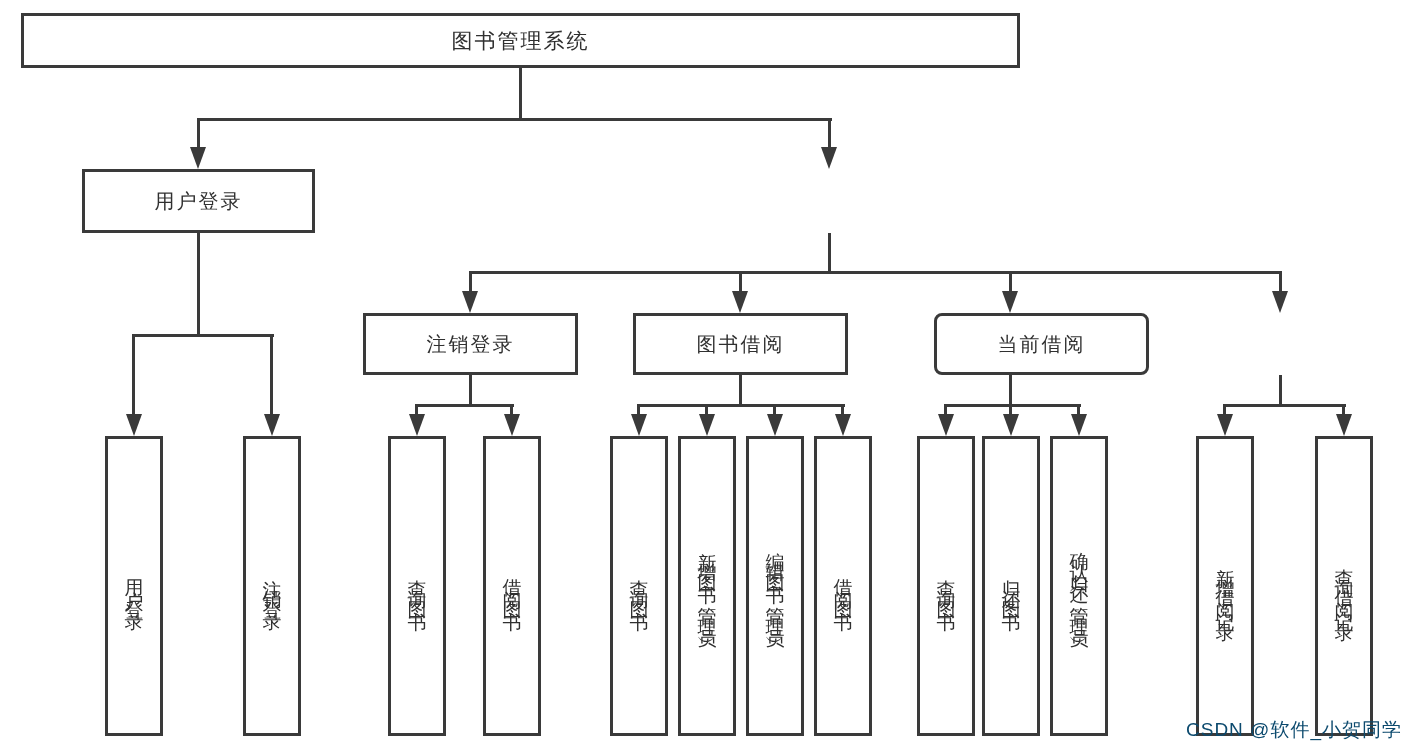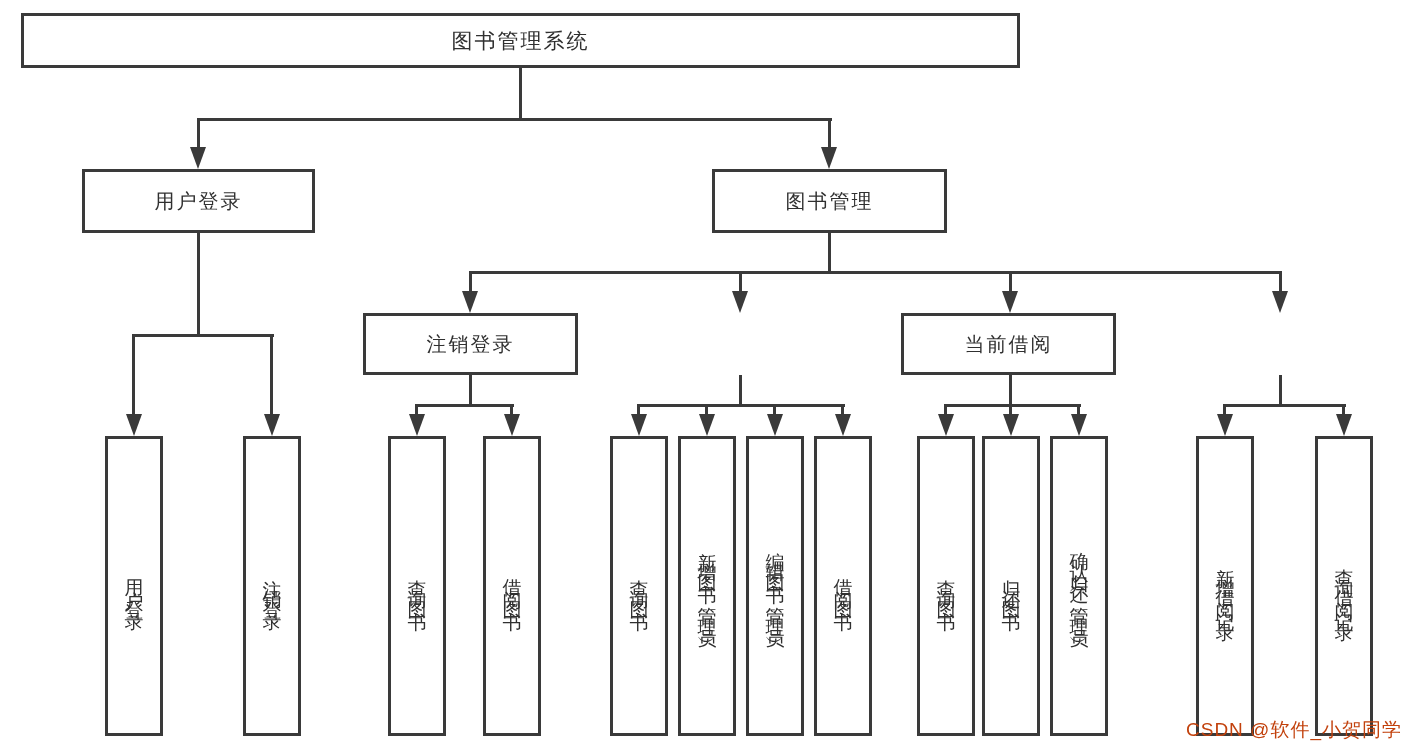--- a/index.html
+++ b/index.html
@@ -36,21 +36,21 @@
     position: absolute; width: 0; height: 0;
     border-left: 8px solid transparent;
     border-right: 8px solid transparent;
     border-top: 22px solid #3a3a3a;
   }
   .watermark {
     position: absolute;
     left: 1186px;
     top: 717px;
     font-size: 19px;
-    color: #c2410c;
+    color: #0c4a6e;
     letter-spacing: 1px;
     z-index: 5;
     white-space: nowrap;
     text-align: center;
   }
 </style>
 </head>
 <body>
 
 <div id="canvas">
@@ -62,23 +62,20 @@
   <div class="vl" style="left:519px; top:68px; height:52px;"></div>
   <div class="hl" style="left:197px; top:118px; width:635px;"></div>
   <div class="vl" style="left:197px; top:120px; height:27px;"></div>
   <div class="ar" style="left:190px; top:147px;"></div>
   <div class="vl" style="left:828px; top:120px; height:27px;"></div>
   <div class="ar" style="left:821px; top:147px;"></div>
 
   <div class="box mid-box" style="left:82px; top:169px; width:233px; height:64px;">
     <span class="lbl">用户登录</span>
   </div>
-  <div class="box mid-box" style="left:712px; top:169px; width:235px; height:64px;">
-    <span class="lbl">图书管理</span>
-  </div>
 
   <div class="vl" style="left:197px; top:233px; height:103px;"></div>
   <div class="hl" style="left:132px; top:334px; width:142px;"></div>
   <div class="vl" style="left:132px; top:336px; height:78px;"></div>
   <div class="ar" style="left:126px; top:414px;"></div>
   <div class="vl" style="left:270px; top:336px; height:78px;"></div>
   <div class="ar" style="left:264px; top:414px;"></div>
 
   <div class="vl" style="left:828px; top:233px; height:40px;"></div>
   <div class="hl" style="left:469px; top:271px; width:813px;"></div>
@@ -87,21 +84,24 @@
   <div class="vl" style="left:739px; top:273px; height:18px;"></div>
   <div class="ar" style="left:732px; top:291px;"></div>
   <div class="vl" style="left:1009px; top:273px; height:18px;"></div>
   <div class="ar" style="left:1002px; top:291px;"></div>
   <div class="vl" style="left:1279px; top:273px; height:18px;"></div>
   <div class="ar" style="left:1272px; top:291px;"></div>
 
   <div class="box mid-box" style="left:363px; top:313px; width:215px; height:62px;">
     <span class="lbl">注销登录</span>
   </div>
-  <div class="box mid-box" style="left:901px; top:313px; width:215px; height:62px;">
+  <div class="box mid-box" style="left:633px; top:313px; width:215px; height:62px;">
+    <span class="lbl">图书借阅</span>
+  </div>
+  <div class="box mid-box" style="left:934px; top:313px; width:215px; height:62px;border-radius:8px;">
     <span class="lbl">当前借阅</span>
   </div>
 
   <div class="vl" style="left:469px; top:375px; height:31px;"></div>
   <div class="hl" style="left:415px; top:404px; width:99px;"></div>
   <div class="vl" style="left:415px; top:406px; height:8px;"></div>
   <div class="ar" style="left:409px; top:414px;"></div>
   <div class="vl" style="left:510px; top:406px; height:8px;"></div>
   <div class="ar" style="left:504px; top:414px;"></div>
 

